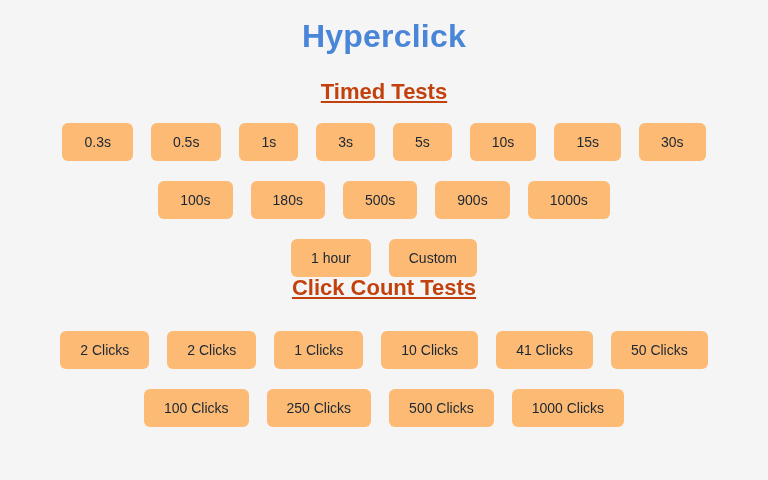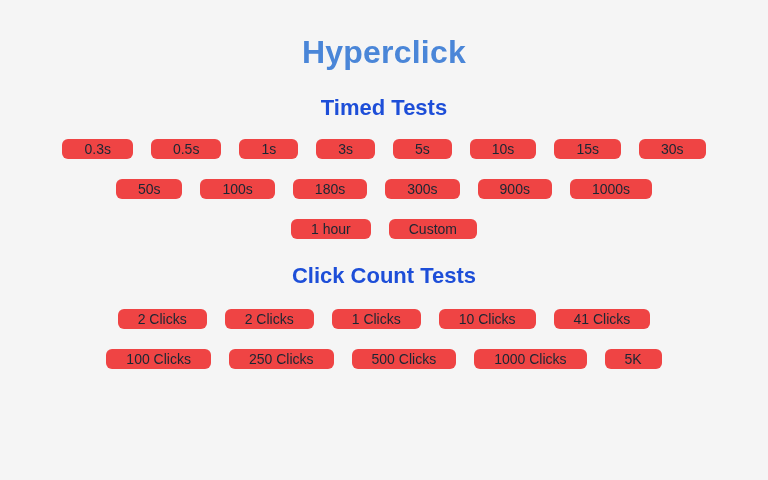--- a/index.html
+++ b/index.html
@@ -10,68 +10,68 @@
     width: 768px;
     height: 480px;
     overflow: hidden;
     background: #f5f5f5;
     font-family: "Liberation Sans", sans-serif;
   }
   .page {
     width: 768px;
     height: 480px;
     box-sizing: border-box;
-    padding-top: 36px;
+    padding-top: 20px;
     overflow: hidden;
     position: relative;
   }
   .app-title {
     text-align: center;
     font-size: 32px;
     font-weight: bold;
     color: #4a86d8;
     line-height: 1;
     margin: 0 0 0 0;
     letter-spacing: 0.2px;
   }
   .section-heading {
     text-align: center;
     font-size: 22px;
     font-weight: bold;
-    color: #1d4ed8;
+    color: #c2410c;
     line-height: 1;
     margin: 0;
+    text-decoration: underline;
   }
   .heading-timed {
     margin-top: 29px;
   }
   .heading-clicks {
-    margin-top: 26px;
     text-align: center;
   }
   .btn-row {
     display: flex;
     justify-content: center;
     align-items: center;
     gap: 18px;
     margin-top: 20px;
   }
   .btn-row.row-timed-2 { margin-top: 20px; }
   .btn-row.row-timed-3 { margin-top: 20px; }
-  .btn-row.row-clicks-1 { margin-top: 22px; }
+  .btn-row.row-clicks-1 { margin-top: 32px; }
   .btn-row.row-clicks-2 { margin-top: 20px; }
   .btn {
-    background: #ef4444;
+    background: #fdba74;
     color: #1a2733;
     border: none;
     border-radius: 6px;
     font-family: "Liberation Sans", sans-serif;
     font-size: 14px;
     line-height: 1;
-    height: 20px;
+    height: 38px;
     padding: 0 22px;
     cursor: pointer;
     white-space: nowrap;
     display: inline-flex;
     align-items: center;
     justify-content: center;
   }
   .btn.wide {
     padding: 0 20px;
   }
@@ -90,44 +90,43 @@
     <button class="btn">0.5s</button>
     <button class="btn">1s</button>
     <button class="btn">3s</button>
     <button class="btn">5s</button>
     <button class="btn">10s</button>
     <button class="btn">15s</button>
     <button class="btn">30s</button>
   </div>
 
   <div class="btn-row row-timed-2">
-    <button class="btn">50s</button>
     <button class="btn">100s</button>
     <button class="btn">180s</button>
-    <button class="btn">300s</button>
+    <button class="btn">500s</button>
     <button class="btn">900s</button>
     <button class="btn">1000s</button>
   </div>
 
   <div class="btn-row row-timed-3">
     <button class="btn wide">1 hour</button>
     <button class="btn wide">Custom</button>
   </div>
 
   <h2 class="section-heading heading-clicks">Click Count Tests</h2>
 
   <div class="btn-row row-clicks-1">
     <button class="btn wide">2 Clicks</button>
     <button class="btn wide">2 Clicks</button>
     <button class="btn wide">1 Clicks</button>
     <button class="btn wide">10 Clicks</button>
     <button class="btn wide">41 Clicks</button>
+    <button class="btn wide">50 Clicks</button>
   </div>
 
   <div class="btn-row row-clicks-2">
     <button class="btn wide">100 Clicks</button>
     <button class="btn wide">250 Clicks</button>
     <button class="btn wide">500 Clicks</button>
     <button class="btn wide">1000 Clicks</button>
-    <button class="btn wide">5K</button>
   </div>
 
 </div>
 
 </body></html>

